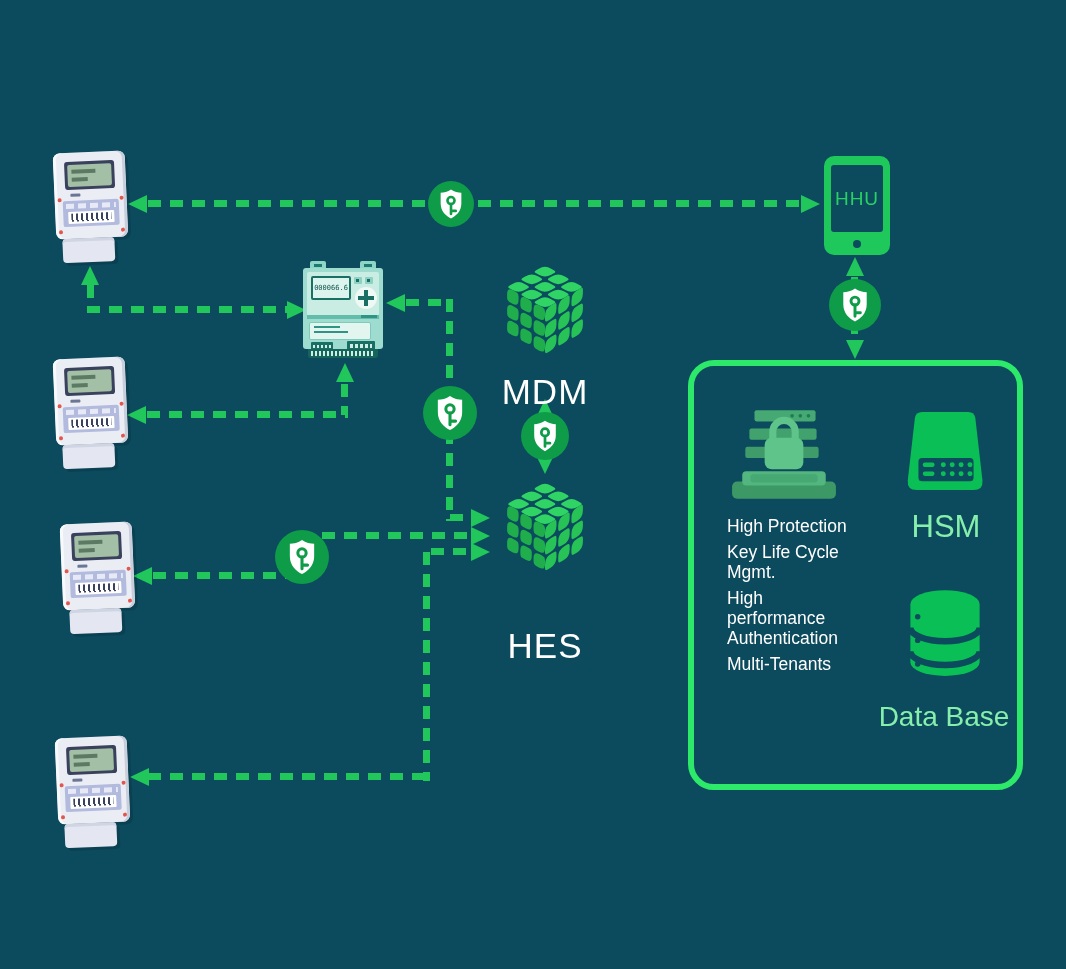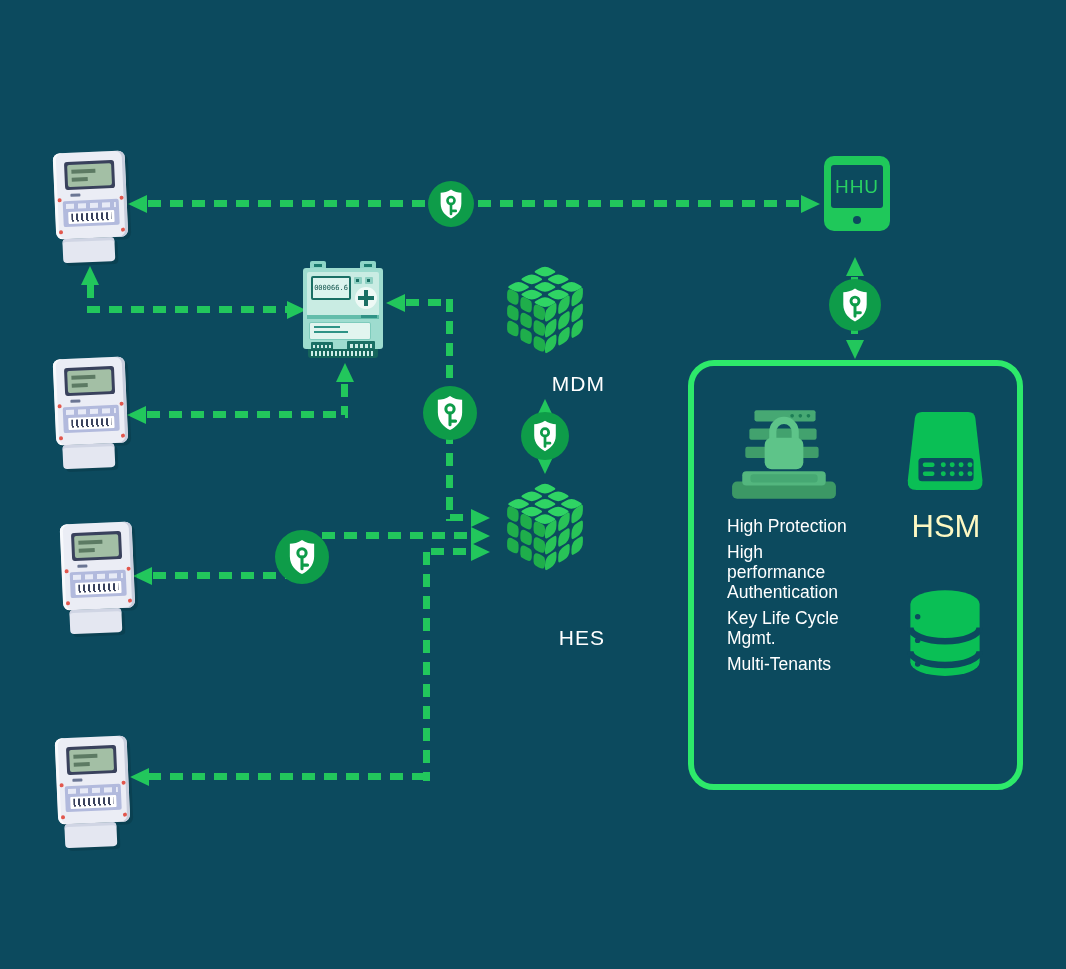--- a/index.html
+++ b/index.html
@@ -63,32 +63,32 @@
     background:repeating-linear-gradient(90deg,#cfeee8 0 2px,transparent 2px 4px);}
   .c-digits{position:absolute;left:44px;top:73px;width:28px;height:10px;background:#1a6f64;border-radius:1px;}
   .c-digits::after{content:"";position:absolute;left:3px;top:3px;width:22px;height:4px;
     background:repeating-linear-gradient(90deg,#cfeee8 0 3px,transparent 3px 5px);}
   .c-term{position:absolute;left:5px;top:88px;width:70px;height:9px;background:#15655b;border-radius:0 0 3px 3px;}
   .c-term::after{content:"";position:absolute;left:3px;top:2px;right:3px;height:5px;
     background:repeating-linear-gradient(90deg,#cfeee8 0 2px,transparent 2px 4px);}
 
   
   .cube{position:absolute;}
-  .nlabel{position:absolute;width:120px;color:#ffffff;font-size:21px;text-align:right;letter-spacing:1px;}
-
-  
-  .hhu{position:absolute;left:824px;top:156px;width:66px;height:75px;background:#1fc85a;border-radius:10px;}
+  .nlabel{position:absolute;width:120px;color:#ffffff;font-size:35px;text-align:center;letter-spacing:1px;}
+
+  
+  .hhu{position:absolute;left:824px;top:156px;width:66px;height:99px;background:#1fc85a;border-radius:10px;}
   .hhu-screen{position:absolute;left:7px;top:9px;right:7px;bottom:23px;background:#0c4a5e;border-radius:3px;
     display:flex;align-items:center;justify-content:center;color:#29d162;font-size:19px;letter-spacing:1px;}
   .hhu-dot{position:absolute;left:50%;bottom:7px;width:8px;height:8px;margin-left:-4px;border-radius:50%;background:#0c4a5e;}
 
   
   .panel{position:absolute;left:688px;top:360px;width:335px;height:430px;border:6px solid #2de96a;border-radius:26px;box-sizing:border-box;}
   .p-icon{position:absolute;}
-  .p-label{position:absolute;color:#fef9c3;text-align:center;}
+  .p-label{position:absolute;color:#86efac;text-align:center;}
   .feats{position:absolute;left:33px;top:150px;width:132px;}
   .feat{color:#ffffff;font-size:17.5px;line-height:20px;margin-bottom:6px;}
 </style>
 </head>
 <body>
 
 <div class="canvas">
 
   <div class="arr arr-left" style="left:128px;top:195px"></div>
   <div class="hline" style="left:148px;top:200px;width:652px"></div>
@@ -382,29 +382,30 @@
       <circle cx="42" cy="73.5" r="2.8" fill="#0abf55"></circle>
         <circle cx="52" cy="73.5" r="2.8" fill="#0abf55"></circle>
       <circle cx="62" cy="73.5" r="2.8" fill="#0abf55"></circle>
         <circle cx="72" cy="73.5" r="2.8" fill="#0abf55"></circle>
     </svg>
 
     <div class="p-label" style="left:192px;top:143px;width:120px;font-size:31px">HSM</div>
 
     <div class="feats">
       <div class="feat">High Protection</div>
+      <div class="feat">Key Life Cycle Mgmt.</div>
       <div class="feat">High performance Authentication</div>
-      <div class="feat">Key Life Cycle Mgmt.</div>
       <div class="feat">Multi-Tenants</div>
     </div>
 
     <svg class="p-icon" style="left:210px;top:222px" width="82" height="92" viewBox="0 0 90 100">
       <path d="M7 17 a38 15 0 0 1 76 0 v64 a38 15 0 0 1 -76 0 z" fill="#0abf55"></path>
       <path d="M7 43 a38 15 0 0 0 76 0" stroke="#0c4a5e" stroke-width="7" fill="none"></path>
       <path d="M7 69 a38 15 0 0 0 76 0" stroke="#0c4a5e" stroke-width="7" fill="none"></path>
       <circle cx="15" cy="31" r="3" fill="#0c4a5e"></circle>
       <circle cx="15" cy="57" r="3" fill="#0c4a5e"></circle>
       <circle cx="15" cy="83" r="3" fill="#0c4a5e"></circle>
     </svg>
 
+    <div class="p-label" style="left:170px;top:335px;width:160px;font-size:28px">Data Base</div>
   </div>
 
 </div>
 
 </body></html>

